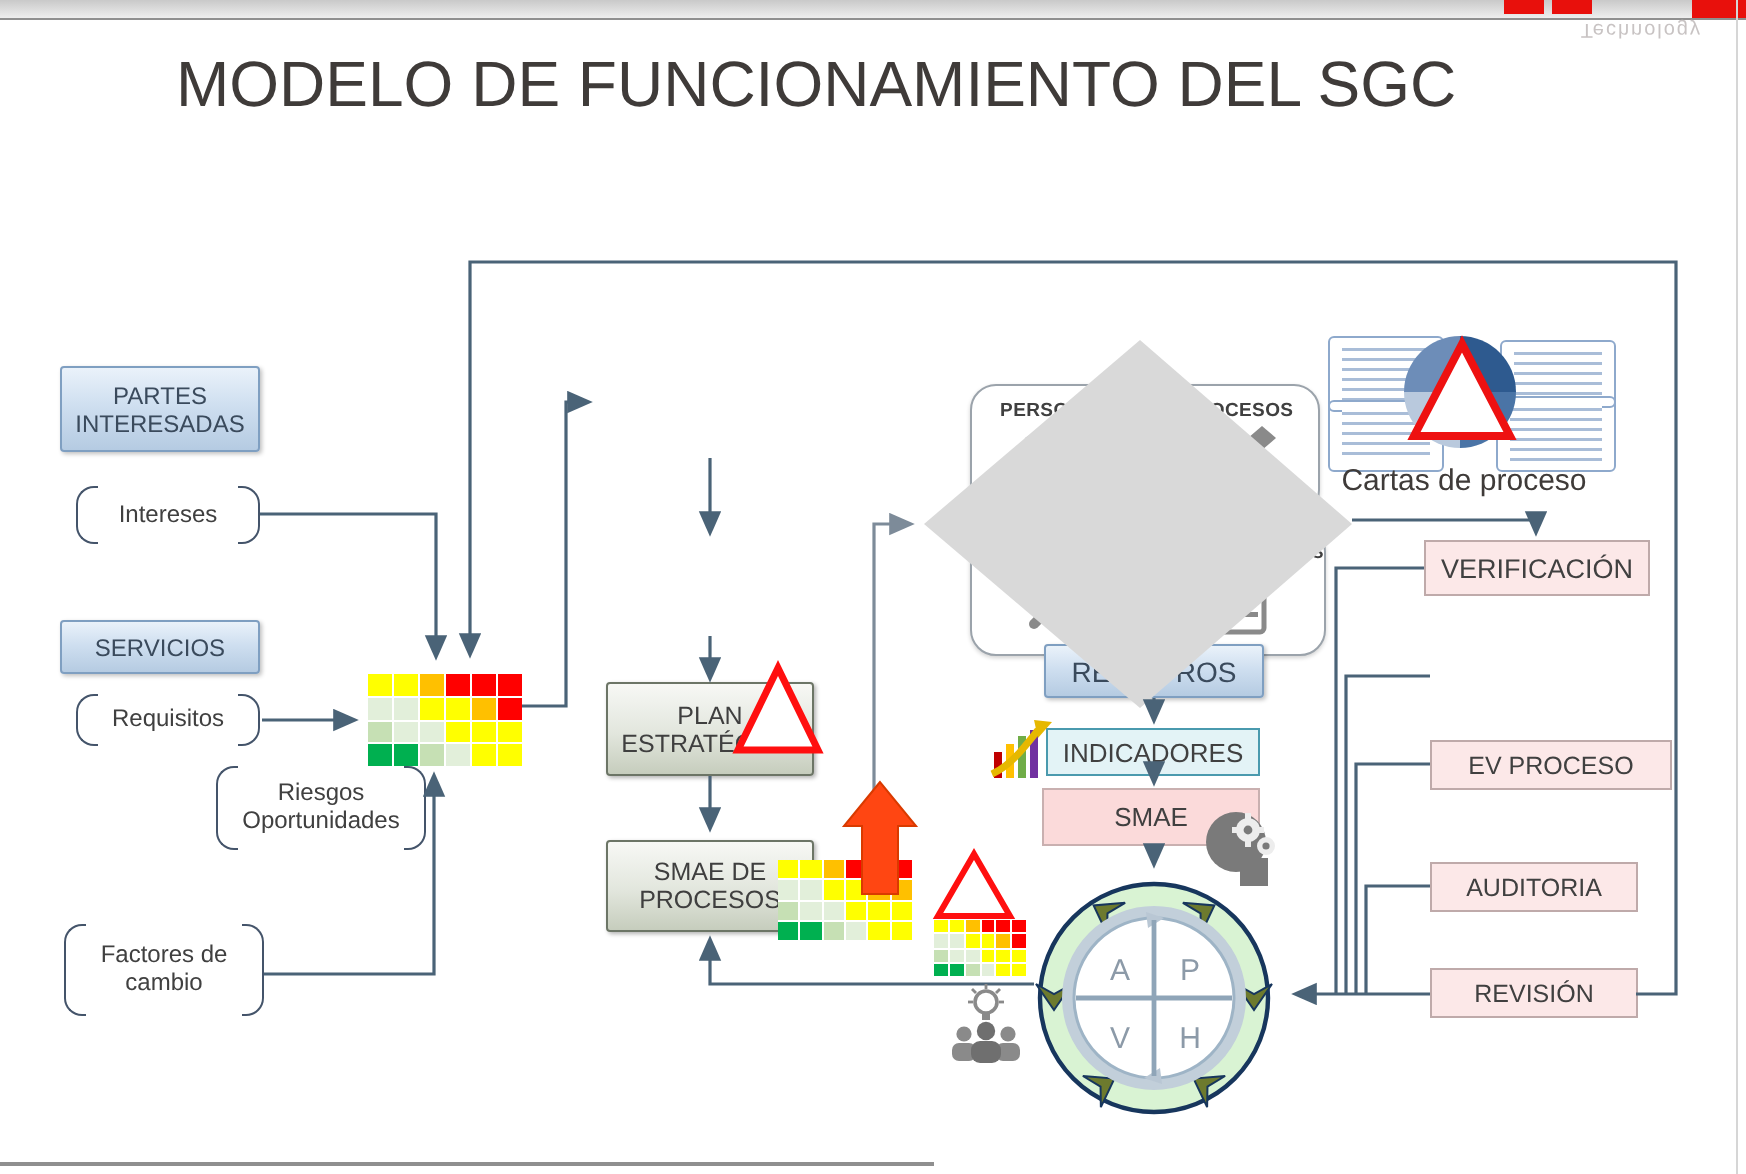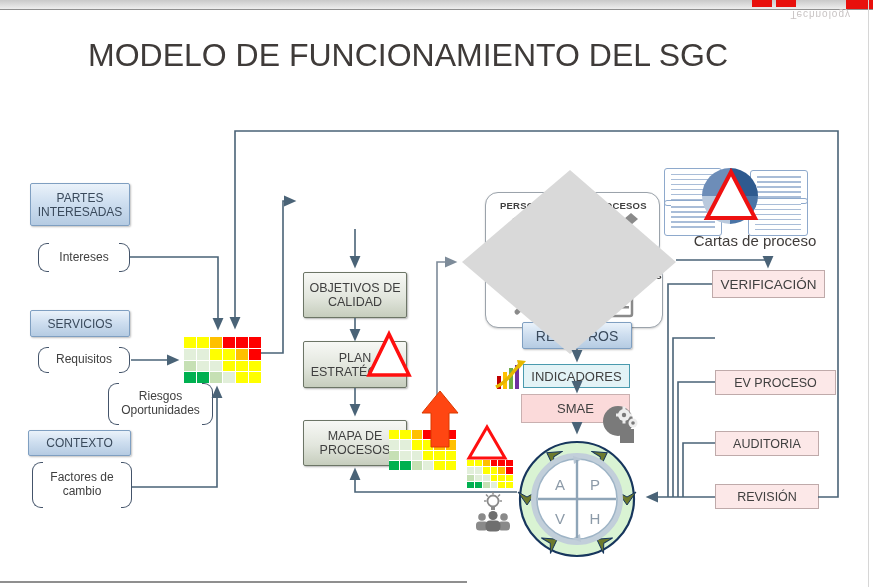--- a/index.html
+++ b/index.html
@@ -6,21 +6,21 @@
   #slide{position:relative;width:873px;height:587px;background:#ffffff;overflow:hidden;
          font-family:"Liberation Sans",sans-serif;color:#404040;}
   
   .top-strip{position:absolute;left:0;top:0;width:100%;height:9px;
              background:linear-gradient(#c9c9c9,#eeeeee);border-bottom:1px solid #8f8f8f;}
   .red-frag{position:absolute;background:#e8100c;}
   .logo-reflection{position:absolute;top:9px;right:22px;font-size:10px;color:#c8c3c3;
                    transform:scaleY(-1);letter-spacing:1px;}
   .right-edge{position:absolute;top:0;right:4px;width:1px;height:100%;background:#d6d6d6;}
   .bottom-line{position:absolute;left:0;top:581px;width:467px;height:2px;background:#8f8f8f;}
-  .title{position:absolute;left:88px;top:24px;font-size:32px;color:#3f3b39;white-space:nowrap;margin-top:13px;}
+  .title{position:absolute;left:88px;top:24px;font-size:32px;color:#3f3b39;white-space:nowrap;}
 
   .abs{position:absolute;box-sizing:border-box;}
   .ctr{display:flex;align-items:center;justify-content:center;text-align:center;}
 
   .box-blue{background:linear-gradient(#eaf2fa,#cfdff0 45%,#b5cbe2);border:1px solid #7f9fc1;
             border-radius:2px;color:#3a4a5c;font-size:12px;box-shadow:1px 1px 2px rgba(0,0,0,.25);}
   .box-gray{background:linear-gradient(#f7f8f5,#e2e6dd 55%,#c6cdbd);border:1px solid #6c7566;
             border-radius:2px;color:#3f3f3f;font-size:12.5px;box-shadow:1px 1px 2px rgba(0,0,0,.3);}
   .box-pink{background:#fce8e8;border:1px solid #bfaaaa;color:#404040;font-size:12.5px;}
   .box-cyan{background:#e3f3f6;border:1px solid #4a9aae;color:#404040;font-size:13px;}
@@ -43,21 +43,21 @@
 
   svg{display:block;}
   .overlay{position:absolute;left:0;top:0;pointer-events:none;}
 
   
   .cartas-box{position:absolute;background:#fff;border:1px solid #8ea9cc;border-radius:3px;
       background-image:repeating-linear-gradient(to bottom,#a9bdd8 0 1.5px,transparent 1.5px 5px);
       background-clip:content-box;padding:4px 6px;}
   .cartas-circle{position:absolute;border-radius:50%;
       background:conic-gradient(#2e5a8f 0 90deg,#4a74a6 90deg 180deg,#b9c9dd 180deg 270deg,#6d8db8 270deg 360deg);}
-  .cartas-label{font-size:15px;color:#3f3b39;white-space:nowrap;margin-left:23px;}
+  .cartas-label{font-size:15px;color:#3f3b39;white-space:nowrap;}
 </style>
 </head>
 <body>
 
 <div id="slide">
 
   <div class="top-strip"></div>
   <div class="red-frag" style="left:752px;top:0;width:20px;height:7px;"></div>
   <div class="red-frag" style="left:776px;top:0;width:20px;height:7px;"></div>
   <div class="red-frag" style="left:846px;top:0;width:27px;height:9px;"></div>
@@ -119,35 +119,29 @@
     </div>
   <div class="abs ctr box-blue" style="left:30px;top:310px;width:100px;height:27px;">
       <span>SERVICIOS</span>
     </div>
   <div class="abs ctr bracket" style="left:38px;top:347px;width:92px;height:26px;">
       <span>Requisitos</span>
     </div>
   <div class="abs ctr bracket" style="left:108px;top:383px;width:105px;height:42px;">
       <span>Riesgos Oportunidades</span>
     </div>
-  <div class="abs ctr box-blue" style="left:28px;top:430px;width:103px;height:26px;">
-      <span>CONTEXTO</span>
-    </div>
   <div class="abs ctr bracket" style="left:32px;top:462px;width:100px;height:46px;">
       <span>Factores de cambio</span>
     </div>
 
-  <div class="abs ctr box-gray" style="left:303px;top:272px;width:104px;height:46px;">
-      <span>OBJETIVOS DE CALIDAD</span>
-    </div>
   <div class="abs ctr box-gray" style="left:303px;top:341px;width:104px;height:47px;">
       <span>PLAN ESTRATÉGICO</span>
     </div>
   <div class="abs ctr box-gray" style="left:303px;top:420px;width:104px;height:46px;">
-      <span>MAPA DE PROCESOS</span>
+      <span>SMAE DE PROCESOS</span>
     </div>
 
   <div class="abs card" style="left:485px;top:192px;width:85px;height:66px;">
     <span class="lbl">PERSONAS</span>
     <svg width="44" height="38">
       <g fill="#8a8a8a">
         <circle cx="10" cy="11" r="4.5"></circle>
           <rect x="3" y="16" width="14" height="11" rx="4"></rect>
         <circle cx="34" cy="11" r="4.5"></circle>
           <rect x="27" y="16" width="14" height="11" rx="4"></rect>

